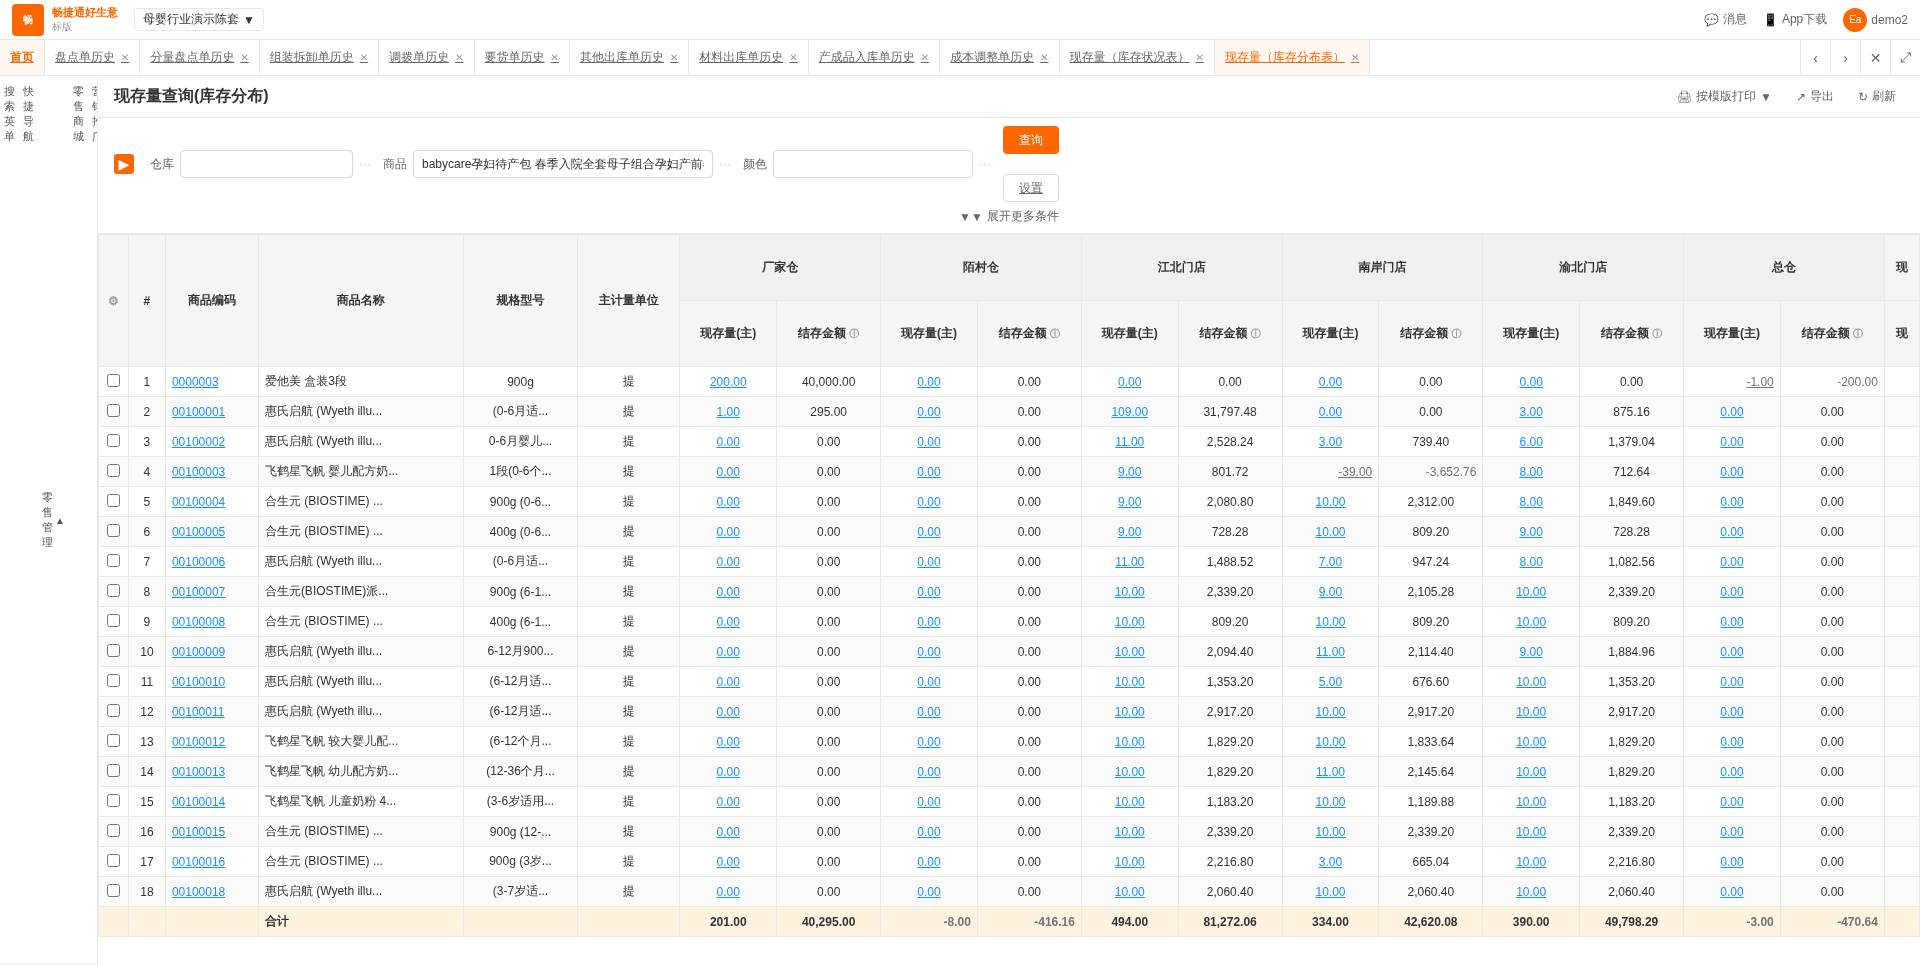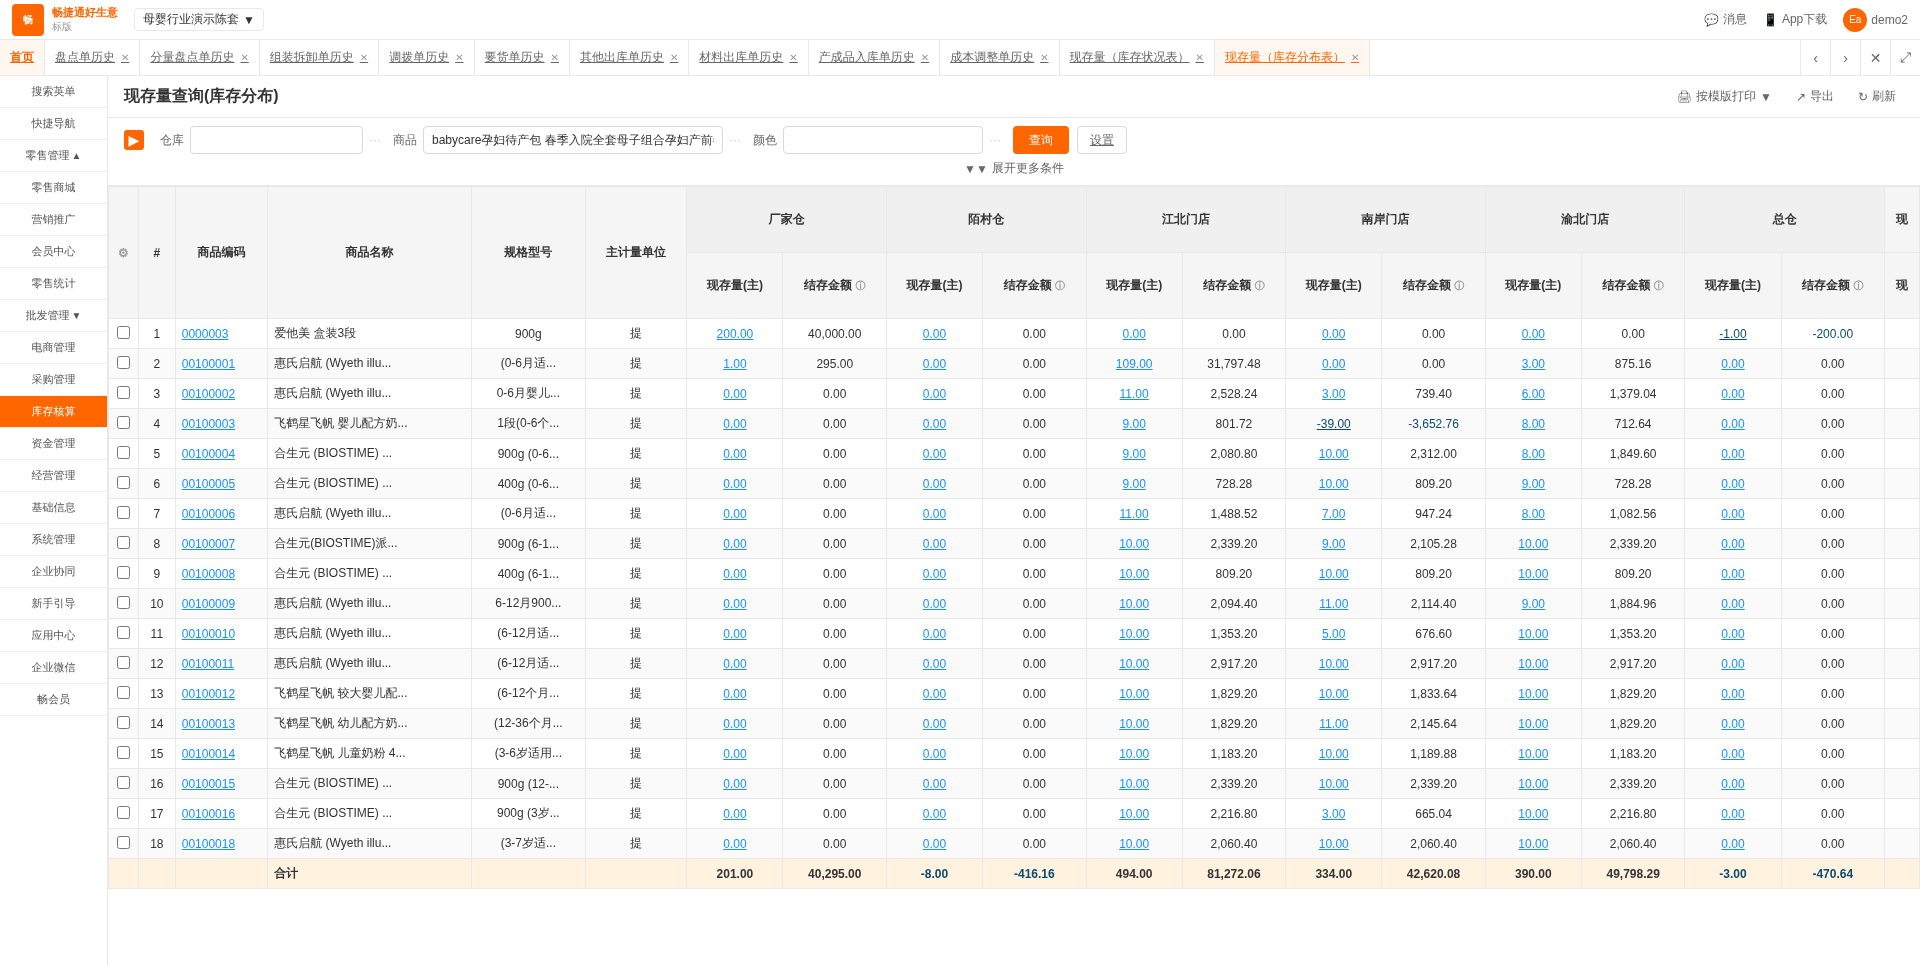--- a/index.html
+++ b/index.html
@@ -19,21 +19,21 @@
     .nav-tab.home { background: #fff7f0; color: #ff6600; font-weight: bold; }
     .nav-tab.active { background: #fff7f0; color: #ff6600; }
     .nav-tab .close-btn { color: #999; font-size: 10px; margin-left: 2px; }
     .nav-tab-controls { display: flex; align-items: center; margin-left: auto; }
     .nav-tab-ctrl-btn { width: 30px; height: 36px; display: flex; align-items: center; justify-content: center; border-left: 1px solid #e8e8e8; cursor: pointer; color: #666; font-size: 14px; }
     
     
     .main-layout { display: flex; height: calc(965px - 40px - 36px); }
     
     
-    .sidebar { width: 108px; background: #fff; border-right: 1px solid #e8e8e8; display: flex; flex-direction: column; overflow-y: auto; }
+    .sidebar { width: 98px; background: #fff; border-right: 1px solid #e8e8e8; display: flex; flex-direction: row; overflow-y: auto; }
     .sidebar-item { padding: 8px 4px; text-align: center; cursor: pointer; font-size: 11px; color: #555; border-bottom: 1px solid #f0f0f0; }
     .sidebar-item.active { background: #ff6600; color: white; }
     .sidebar-item.has-arrow { display: flex; align-items: center; justify-content: center; gap: 2px; }
     
     
     .content { flex: 1; display: flex; flex-direction: column; overflow: hidden; }
     
     
     .page-header { background: #fff; padding: 8px 16px; display: flex; align-items: center; justify-content: space-between; border-bottom: 1px solid #e8e8e8; }
     .page-title { font-size: 16px; font-weight: bold; color: #333; }
@@ -54,35 +54,35 @@
     
     
     .table-wrapper { flex: 1; overflow: auto; background: #fff; }
     table { width: 100%; border-collapse: collapse; font-size: 12px; min-width: 1600px; }
     thead tr { background: #f5f5f5; }
     thead th { padding: 24px 6px; border: 1px solid #e8e8e8; text-align: center; font-weight: bold; color: #333; white-space: nowrap; }
     thead .group-header { background: #f0f0f0; }
     tbody td { padding: 6px 6px; border: 1px solid #e8e8e8; text-align: center; color: #333; white-space: nowrap; }
     .td-left { text-align: left; }
     .td-link { color: #1890ff; text-decoration: underline; cursor: pointer; }
-    .td-negative { color: #0c4a6e; }
+    .td-negative { color: #737373; text-align: right; }
     .row-odd { background: #fff; }
     .row-even { background: #fafafa; }
     .gear-icon { color: #999; cursor: pointer; }
     .info-icon { color: #999; font-size: 10px; cursor: pointer; }
     
     
     .summary-row td { background: #fff3e0; font-weight: bold; }
     
     
     ::-webkit-scrollbar { width: 6px; height: 6px; }
     ::-webkit-scrollbar-track { background: #f0f0f0; }
     ::-webkit-scrollbar-thumb { background: #ccc; border-radius: 3px; }
     
-    .filter-buttons { display: flex; flex-direction: row; gap: 8px; }
+    .filter-buttons { display: flex; flex-direction: column; gap: 20px; }
   </style>
 </head>
 <body>
 
 <div class="top-bar">
   <div class="logo-area">
     <div class="logo-icon">畅</div>
     <div>
       <div style="font-size:11px;font-weight:bold;color:#ff6600;">畅捷通好生意</div>
       <div style="font-size:10px;color:#999;">标版</div>

